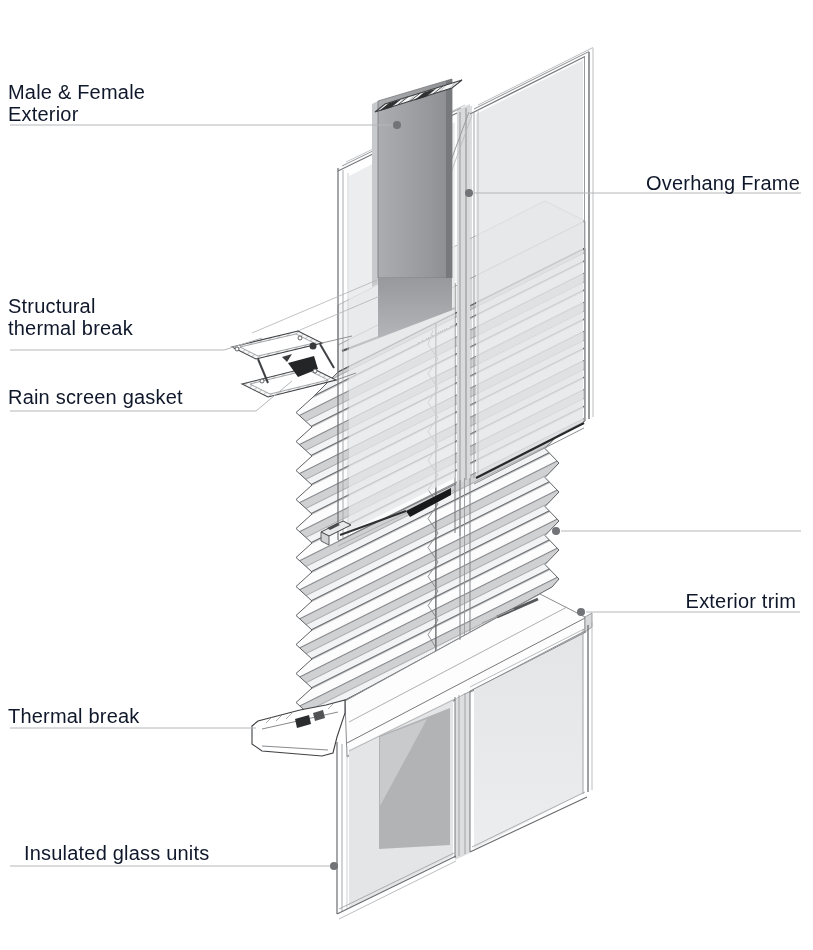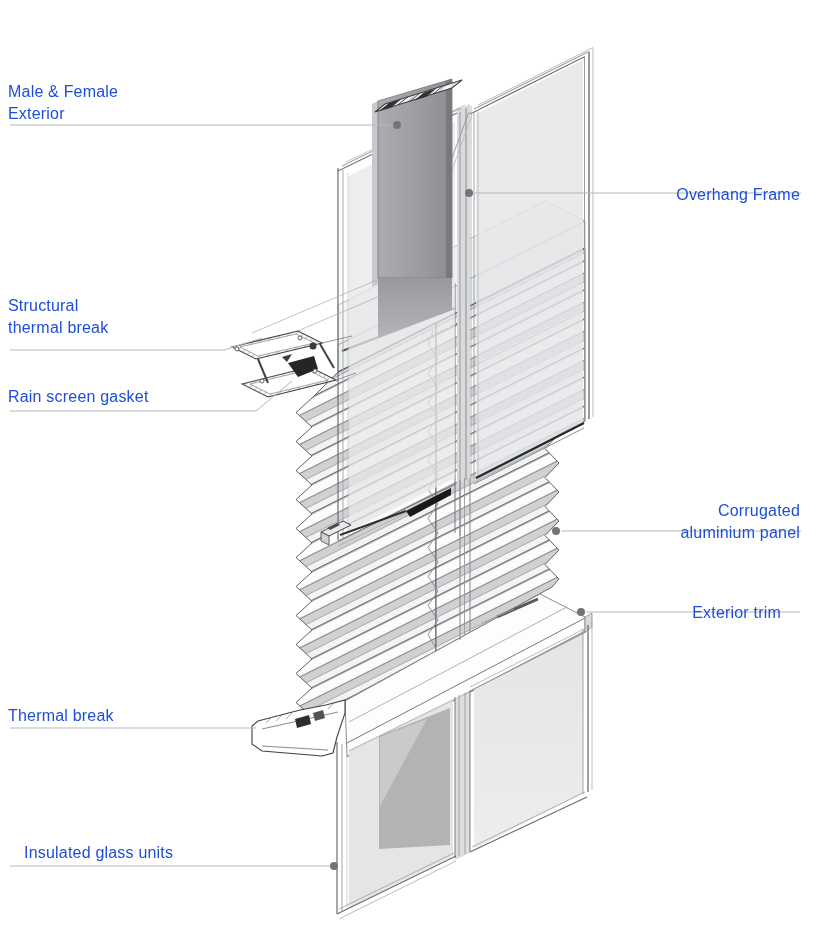--- a/index.html
+++ b/index.html
@@ -1,21 +1,21 @@
 <!DOCTYPE html>
 <html><head>
 <meta charset="utf-8">
 <style>
   html,body{margin:0;padding:0;background:#ffffff;}
   #stage{position:relative;width:813px;height:950px;background:#ffffff;overflow:hidden;
          font-family:"Liberation Sans","DejaVu Sans",sans-serif;}
   #drawing{position:absolute;left:0;top:0;}
-  .lbl{position:absolute;color:#1d4ed8;font-size:16px;line-height:22px;font-weight:300;
+  .lbl{position:absolute;color:#0f172a;font-size:20px;line-height:22px;font-weight:300;
        letter-spacing:.2px;white-space:nowrap;}
-  .lbl.right{text-align:right;margin-top:12px;}
+  .lbl.right{text-align:right;}
 </style>
 </head>
 <body>
 
 <div id="stage">
 
 <svg id="drawing" width="813" height="950" viewBox="0 0 813 950">
   <defs>
     <pattern id="corr" width="8" height="26" patternUnits="userSpaceOnUse" patternTransform="rotate(-26.565)">
       <rect width="8" height="26" fill="#fbfbfc"></rect>
@@ -215,25 +215,21 @@
 <div class="lbl right" style="right:13px;top:172px">
   <div>Overhang Frame</div>
 </div>
 <div class="lbl" style="left:8px;top:386px">
   <div>Rain screen gasket</div>
 </div>
 <div class="lbl" style="left:8px;top:295px">
   <div>Structural</div>
   <div>thermal break</div>
 </div>
-<div class="lbl right" style="right:13px;top:488px">
-  <div>Corrugated</div>
-  <div>aluminium panel</div>
-</div>
-<div class="lbl right" style="right:32px;top:590px">
+<div class="lbl right" style="right:17px;top:590px">
   <div>Exterior trim</div>
 </div>
 <div class="lbl" style="left:8px;top:705px">
   <div>Thermal break</div>
 </div>
 <div class="lbl" style="left:24px;top:842px">
   <div>Insulated glass units</div>
 </div>
 
 </div>

